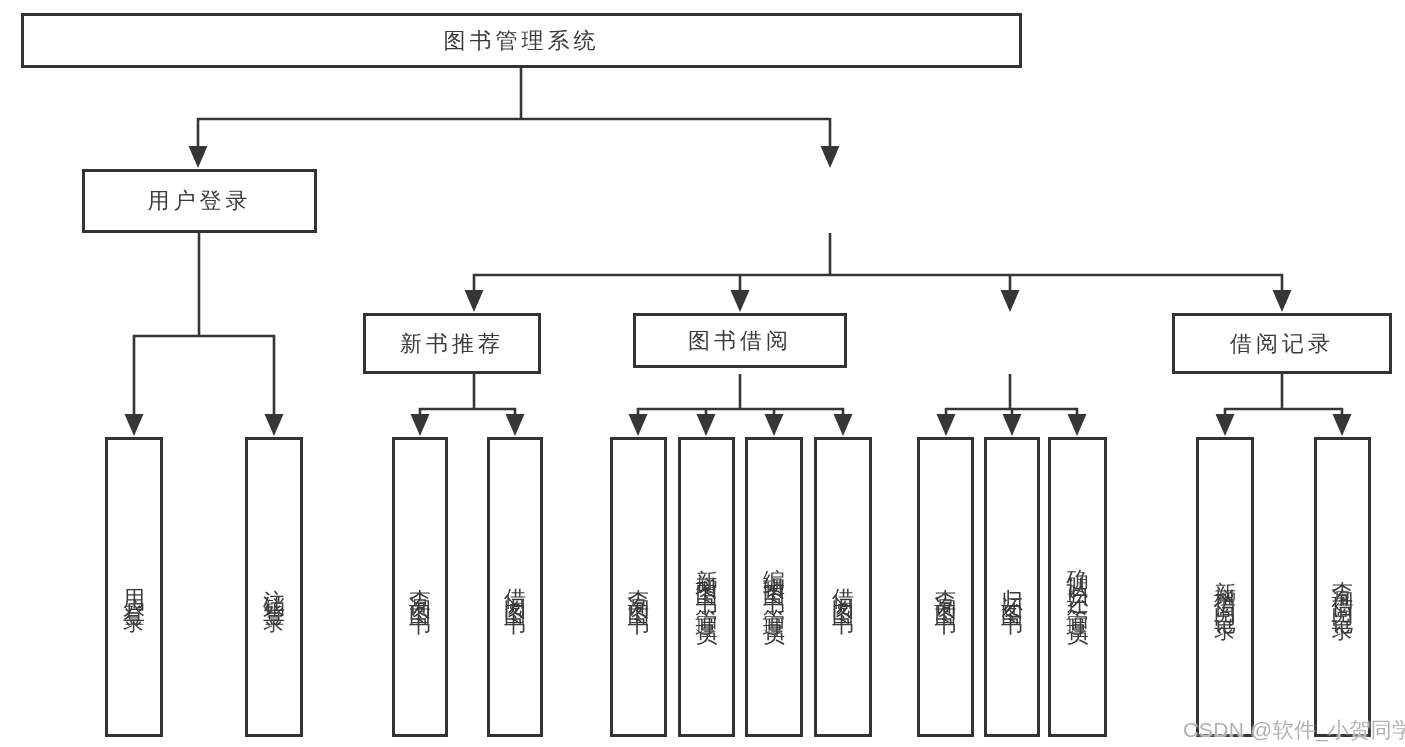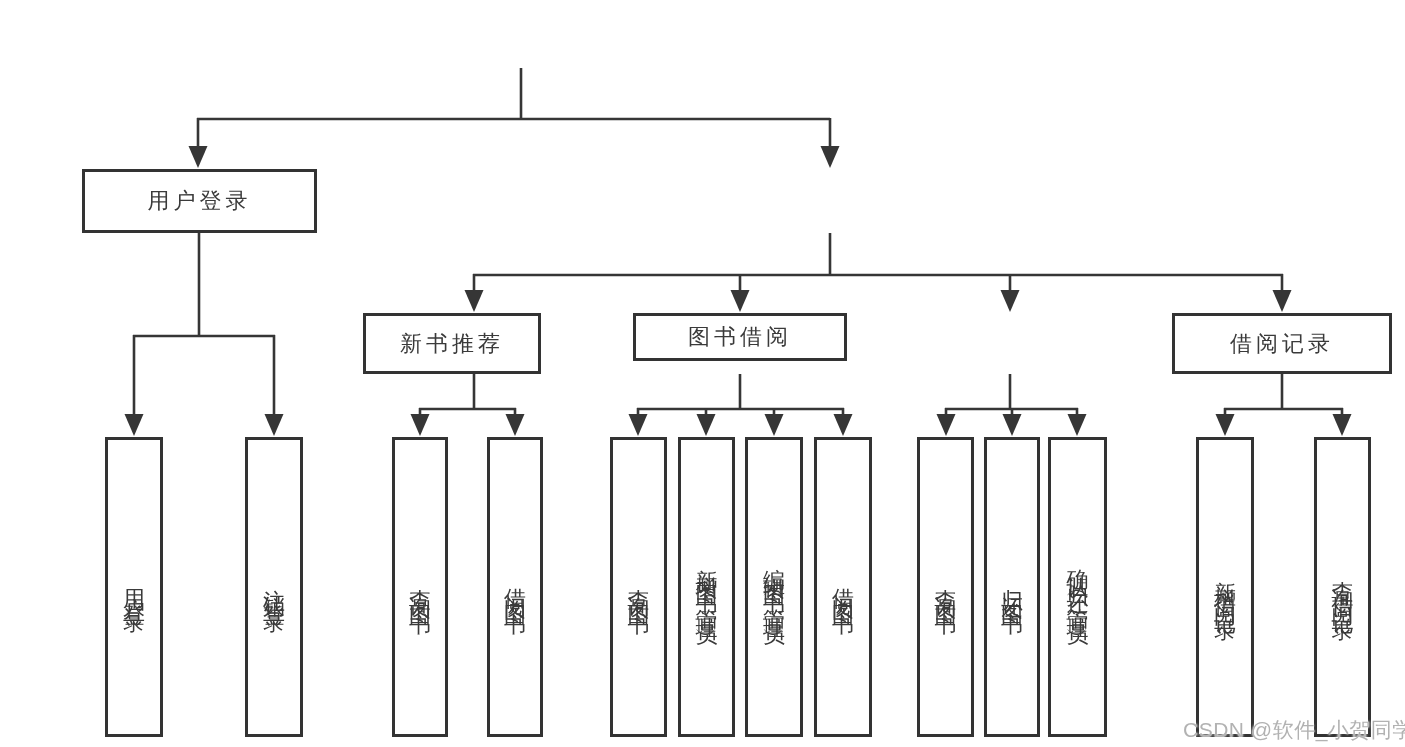--- a/index.html
+++ b/index.html
@@ -126,29 +126,32 @@
       <polygon points="764.5,414 783.5,414 774,436"></polygon>
       <polygon points="833.5,414 852.5,414 843,436"></polygon>
       <polygon points="936.5,414 955.5,414 946,436"></polygon>
       <polygon points="1002.5,414 1021.5,414 1012,436"></polygon>
       <polygon points="1067.5,414 1086.5,414 1077,436"></polygon>
       <polygon points="1215.5,414 1234.5,414 1225,436"></polygon>
       <polygon points="1332.5,414 1351.5,414 1342,436"></polygon>
     </g>
   </svg>
 
+  <div class="box" style="left:21px;top:13px;width:1001px;height:55px">
+    <span class="hlbl">图书管理系统</span>
+  </div>
 
   <div class="box" style="left:82px;top:169px;width:235px;height:64px">
     <span class="hlbl">用户登录</span>
   </div>
 
   <div class="box" style="left:363px;top:313px;width:178px;height:61px">
     <span class="hlbl">新书推荐</span>
   </div>
-  <div class="box" style="left:633px;top:313px;width:214px;height:48px">
+  <div class="box" style="left:633px;top:313px;width:214px;height:55px">
     <span class="hlbl">图书借阅</span>
   </div>
   <div class="box" style="left:1172px;top:313px;width:220px;height:61px">
     <span class="hlbl">借阅记录</span>
   </div>
 
   <div class="box leaf" style="left:105px;width:58px">
     <span class="vtext">用户登录</span>
   </div>
   <div class="box leaf" style="left:245px;width:58px">

